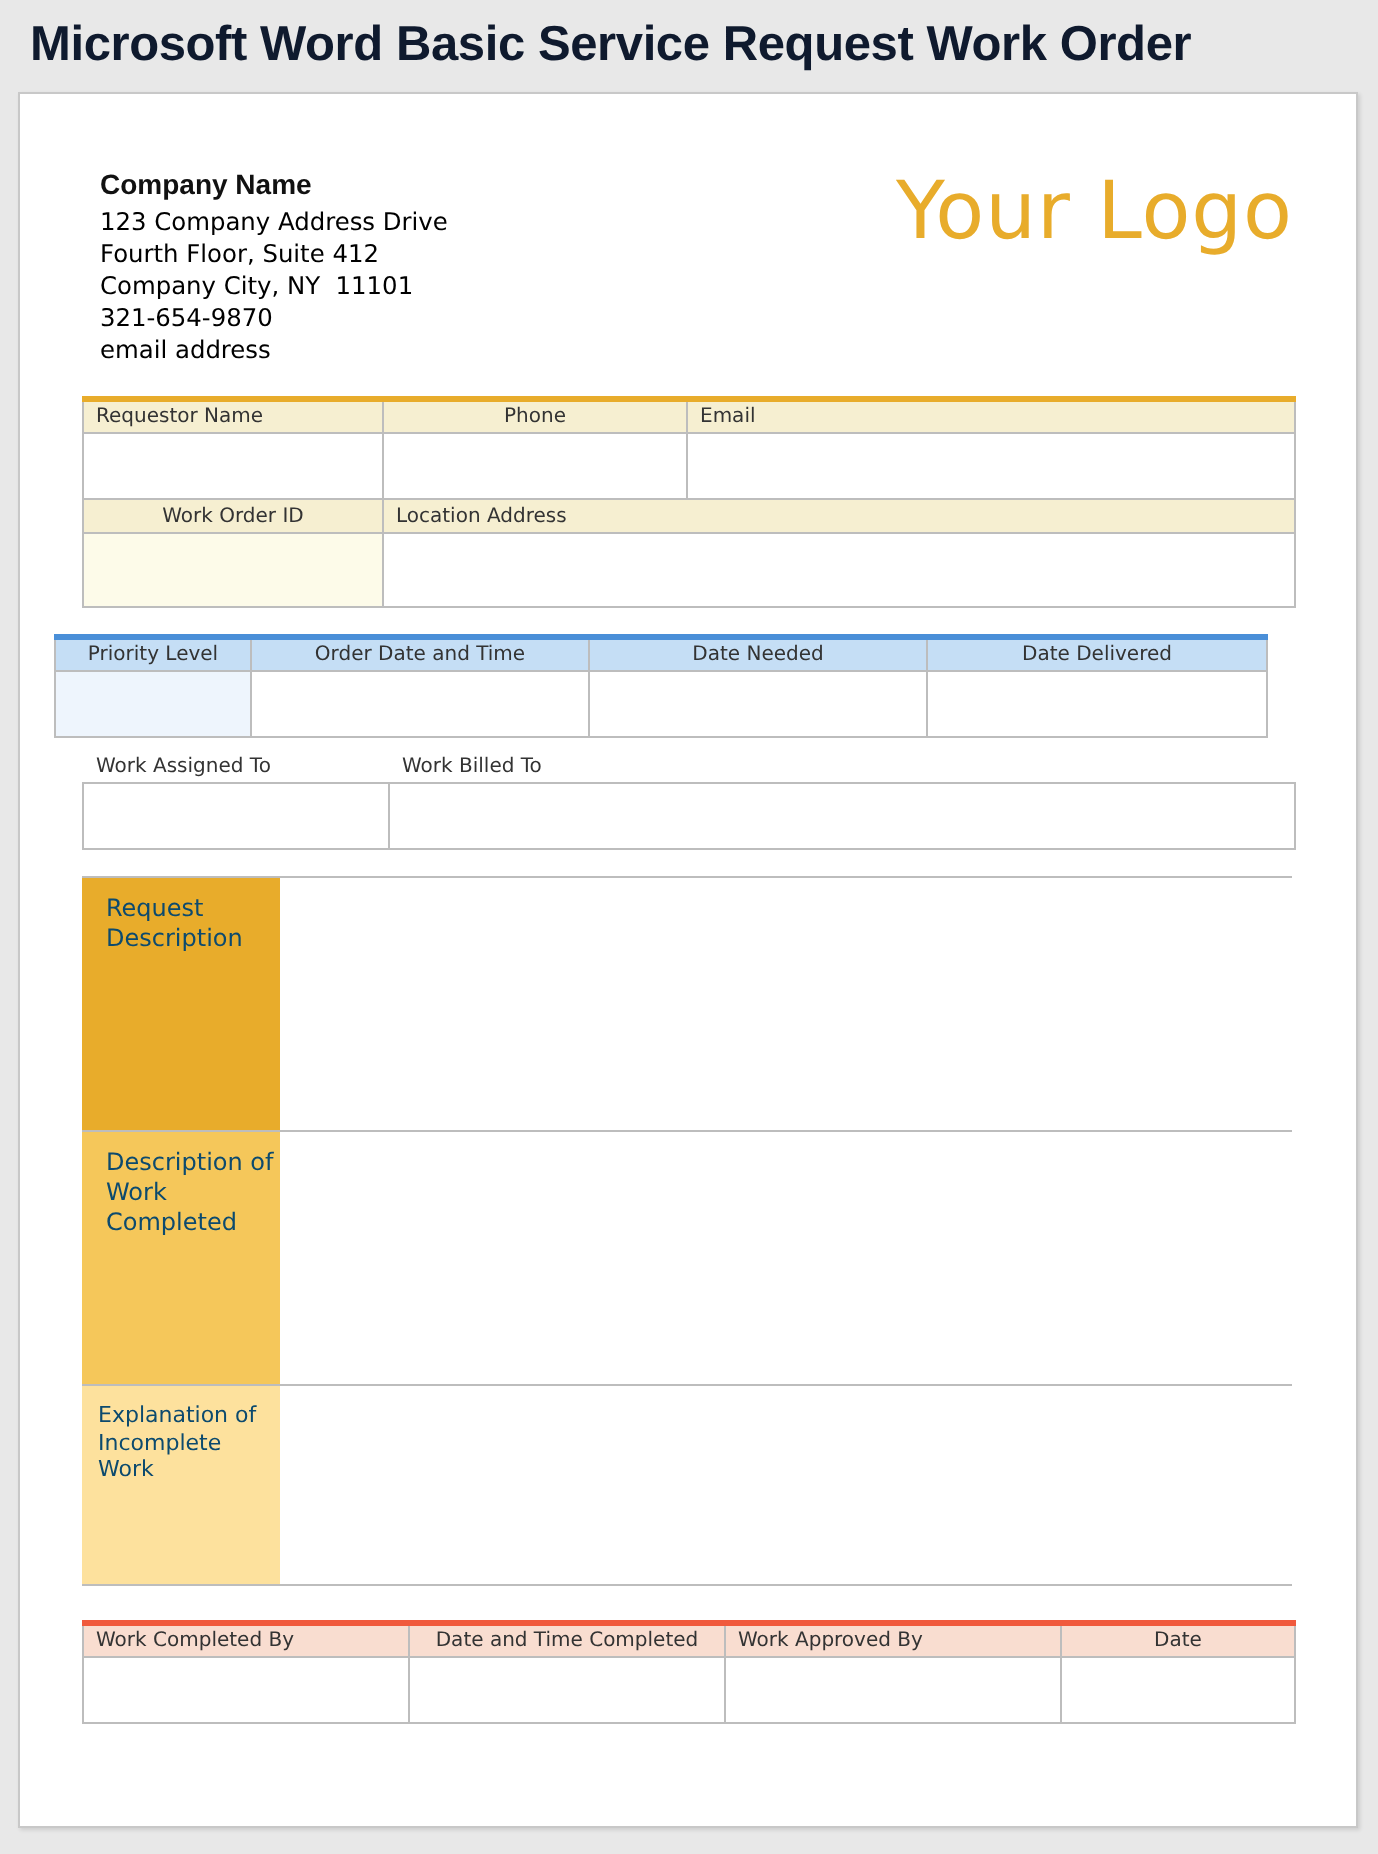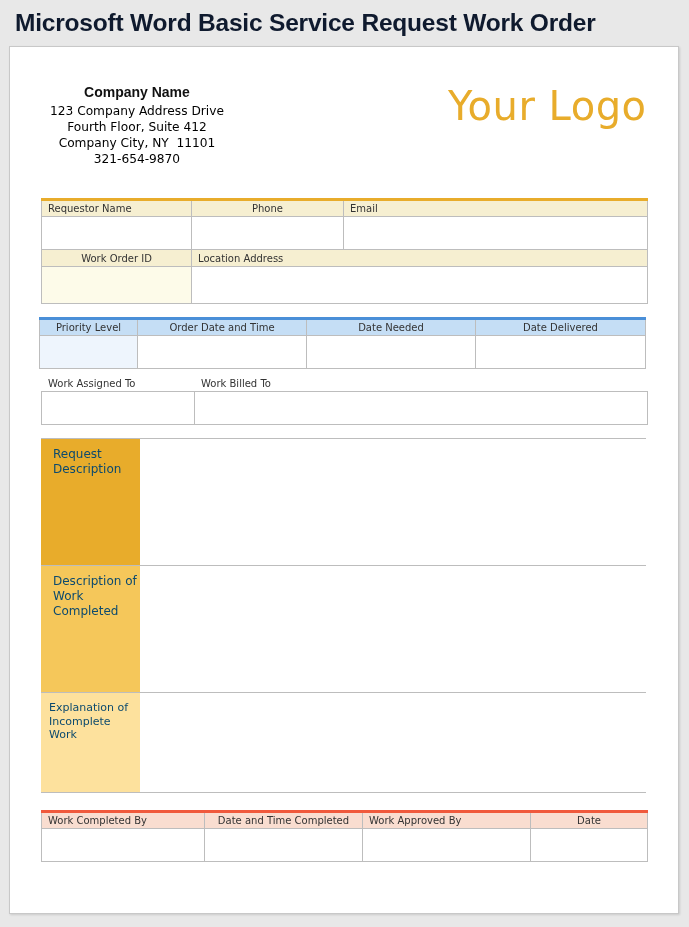--- a/index.html
+++ b/index.html
@@ -21,21 +21,21 @@
       white-space: nowrap;
     }
     .sheet {
       position: absolute;
       left: 9px; top: 46px;
       width: 670px; height: 868px;
       background: #ffffff;
       border: 1px solid #c8c8c8;
       box-shadow: 1px 1px 2px rgba(0,0,0,0.12);
     }
-    .abs { position: absolute; text-align: center; }
+    .abs { position: absolute; }
     .company-block { left: 40px; top: 36px; }
     .company-name {
       font-family: "Liberation Sans", sans-serif;
       font-weight: bold; font-size: 14px; color: #111; line-height: 18px;
       margin-bottom: 2px;
     }
     .company-line {
       font-size: 12.2px; line-height: 16px; color: #000000;
       font-family: "DejaVu Sans", sans-serif;
       white-space: pre;
@@ -96,20 +96,21 @@
 <div class="page-title">Microsoft Word Basic Service Request Work Order</div>
 
 <div class="sheet">
 
   <div class="abs company-block">
     <div class="company-name">Company Name</div>
     <div class="company-line">123 Company Address Drive</div>
     <div class="company-line">Fourth Floor, Suite 412</div>
     <div class="company-line">Company City, NY  11101</div>
     <div class="company-line">321-654-9870</div>
+    <div class="company-line">email address</div>
   </div>
 
   <div class="abs logo">Your Logo</div>
 
   <table class="grid" style="left:31px; top:151px; width:606px;">
     <colgroup>
       <col style="width:150px">
         <col style="width:152px">
         <col style="width:304px">
     </colgroup>
@@ -128,21 +129,21 @@
       <td class="hdr-y center">Work Order ID</td>
       <td class="hdr-y" colspan="2">Location Address</td>
     </tr>
     <tr>
       <td class="cell-y-fill" style="height:37px;"></td>
       <td colspan="2" style="height:37px;"></td>
     </tr>
   </tbody>
     </table>
 
-  <table class="grid" style="left:29px; top:270px; width:606px;">
+  <table class="grid" style="left:17px; top:270px; width:606px;">
     <colgroup>
       <col style="width:98px">
         <col style="width:169px">
         <col style="width:169px">
         <col style="width:170px">
     </colgroup>
     <tbody>
         <tr>
       <td class="hdr-b top-bar-b center">Priority Level</td>
       <td class="hdr-b top-bar-b center">Order Date and Time</td>

